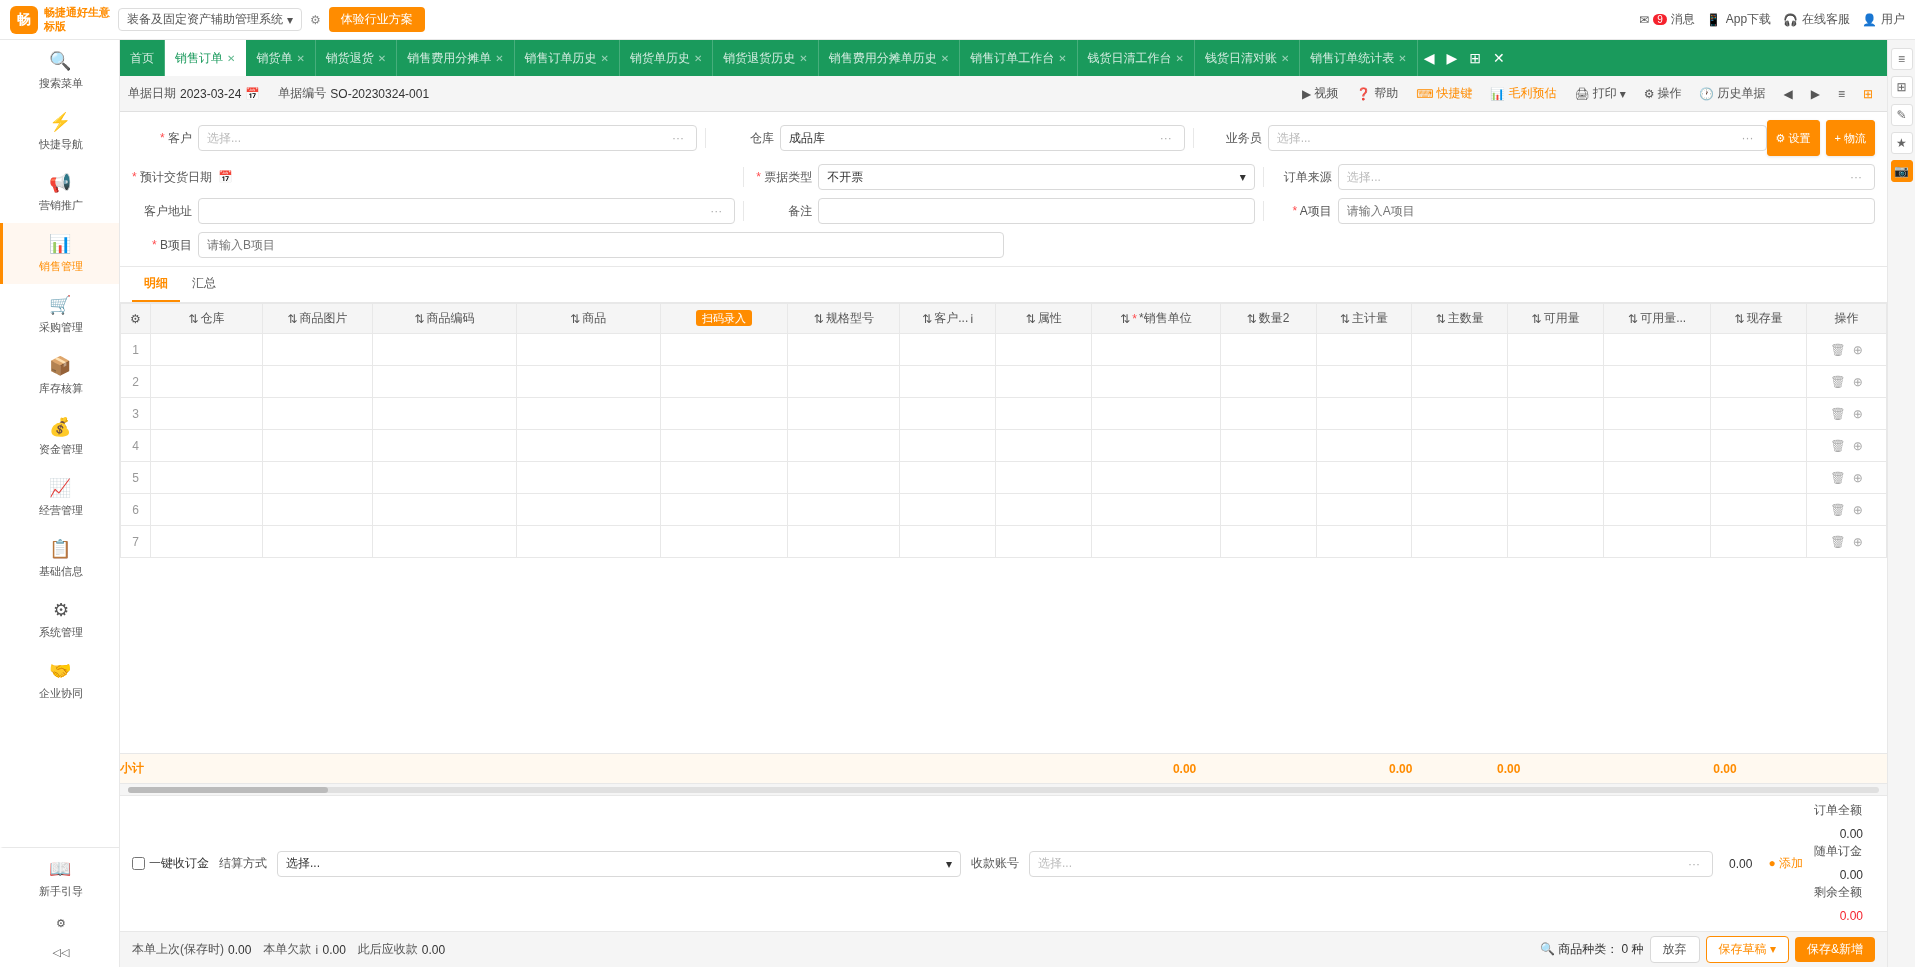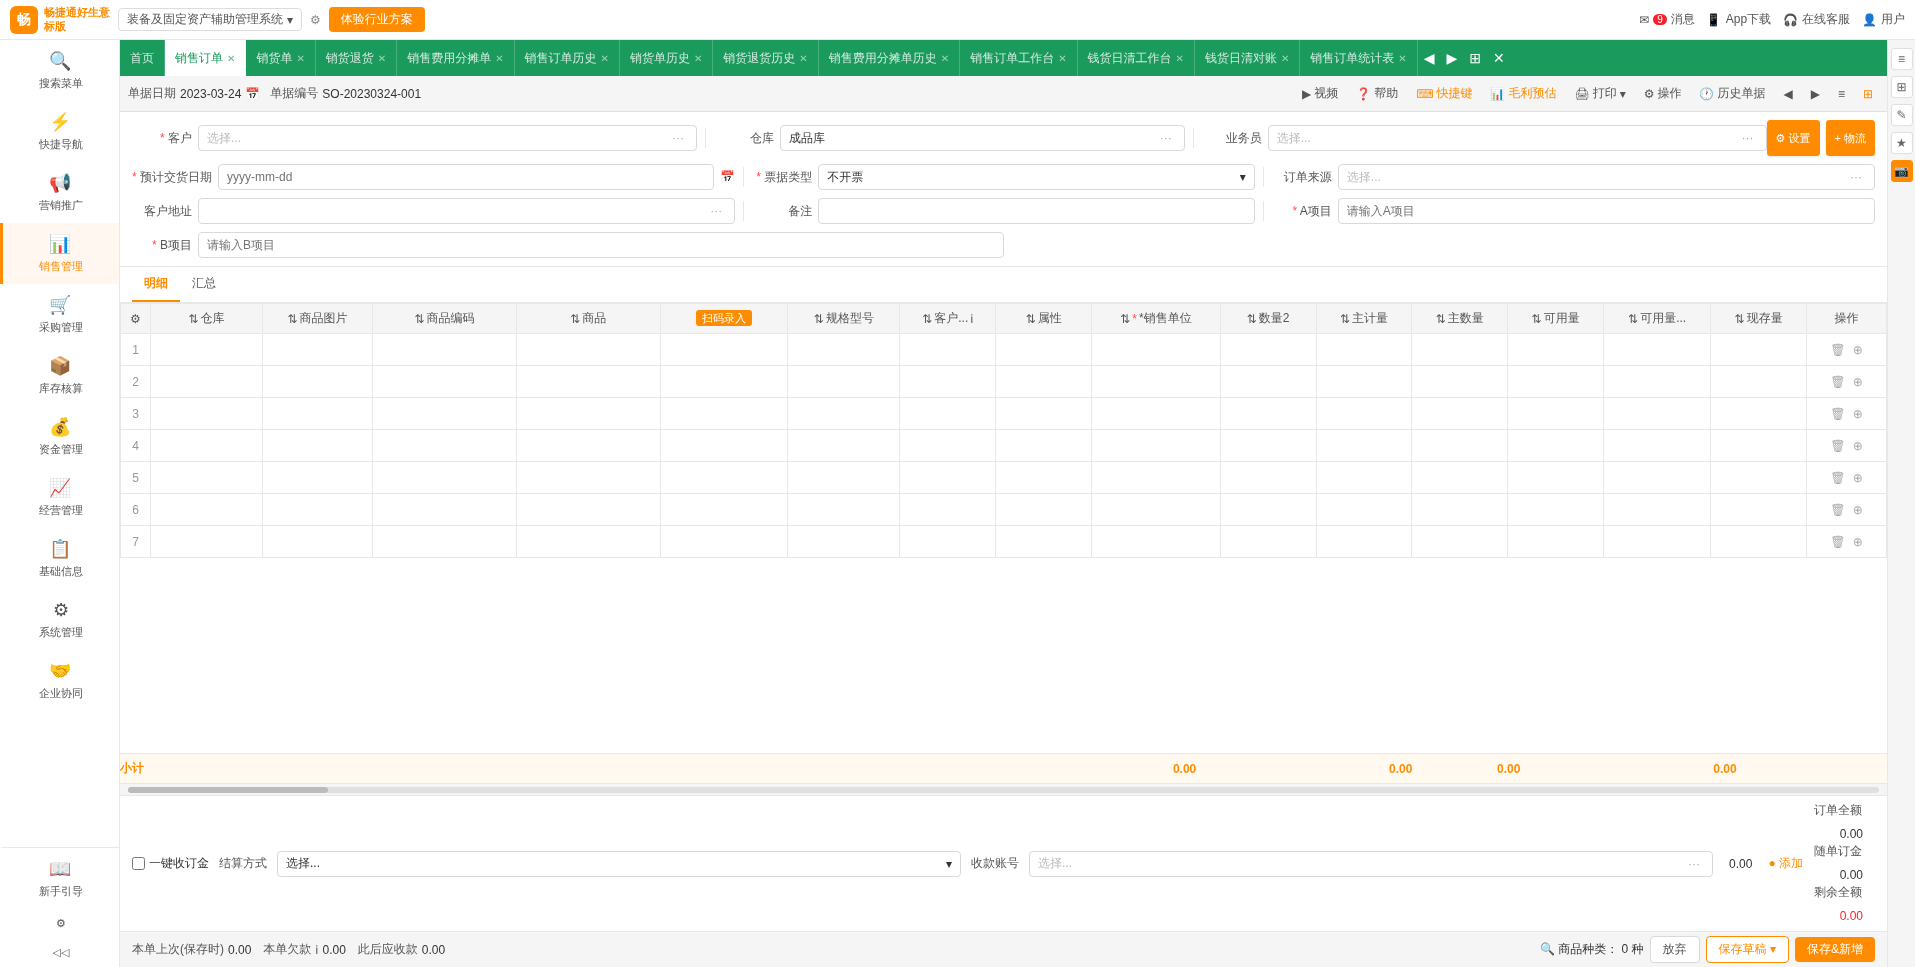--- a/index.html
+++ b/index.html
@@ -32,21 +32,21 @@
 
     
     .tab-bar { height: 36px; background: #1a9a5c; display: flex; align-items: center; overflow: hidden; }
     .tab-item { height: 100%; display: flex; align-items: center; padding: 0 10px; color: rgba(255,255,255,0.8); cursor: pointer; white-space: nowrap; font-size: 12px; gap: 4px; border-right: 1px solid rgba(255,255,255,0.2); }
     .tab-item.active { background: #fff; color: #1a9a5c; }
     .tab-item .tab-close { font-size: 10px; opacity: 0.7; }
     .tab-nav-btn { color: white; padding: 0 6px; cursor: pointer; font-size: 14px; }
 
     
     .toolbar { height: 36px; background: #f5f5f5; border-bottom: 1px solid #e0e0e0; display: flex; align-items: center; padding: 0 8px; gap: 8px; justify-content: space-between; }
-    .toolbar-left { display: flex; align-items: center; gap: 10px; }
+    .toolbar-left { display: flex; align-items: center; gap: 18px; }
     .toolbar-right { display: flex; align-items: center; gap: 6px; }
     .field-group { display: flex; align-items: center; gap: 4px; }
     .field-label { color: #555; font-size: 12px; white-space: nowrap; }
     .field-value { color: #333; font-size: 12px; font-weight: 500; }
     .toolbar-btn { display: flex; align-items: center; gap: 3px; padding: 2px 6px; border-radius: 3px; cursor: pointer; font-size: 12px; color: #555; }
     .toolbar-btn.orange { color: #ff8c00; }
 
     
     .form-area { background: white; padding: 8px 12px; border-bottom: 1px solid #e8e8e8; }
     .form-row { display: flex; align-items: center; margin-bottom: 8px; gap: 0; }
@@ -370,21 +370,20 @@
         </div>
         <div style="display:flex;gap:6px;margin-left:auto;">
           <div class="float-btn orange" style="width:auto;padding:0 8px;font-size:11px;">⚙ 设置</div>
           <div class="float-btn orange" style="width:auto;padding:16px 8px;font-size:11px;">+ 物流</div>
         </div>
       </div>
 
       <div class="form-row">
         <div class="form-field" style="flex:1.2;">
           <span class="form-field-label"><span class="required">*</span> <span>预计交货日期</span></span>
-          <input class="form-input" type="text" style="flex: 1 1 0%;" placeholder="yyyy-mm-dd">
           <span class="date-icon">📅</span>
         </div>
         <div class="form-separator"></div>
         <div class="form-field" style="flex:1;">
           <span class="form-field-label"><span class="required">*</span> <span>票据类型</span></span>
           <div class="form-select">
             <span>不开票</span>
             <span>▾</span>
           </div>
         </div>

